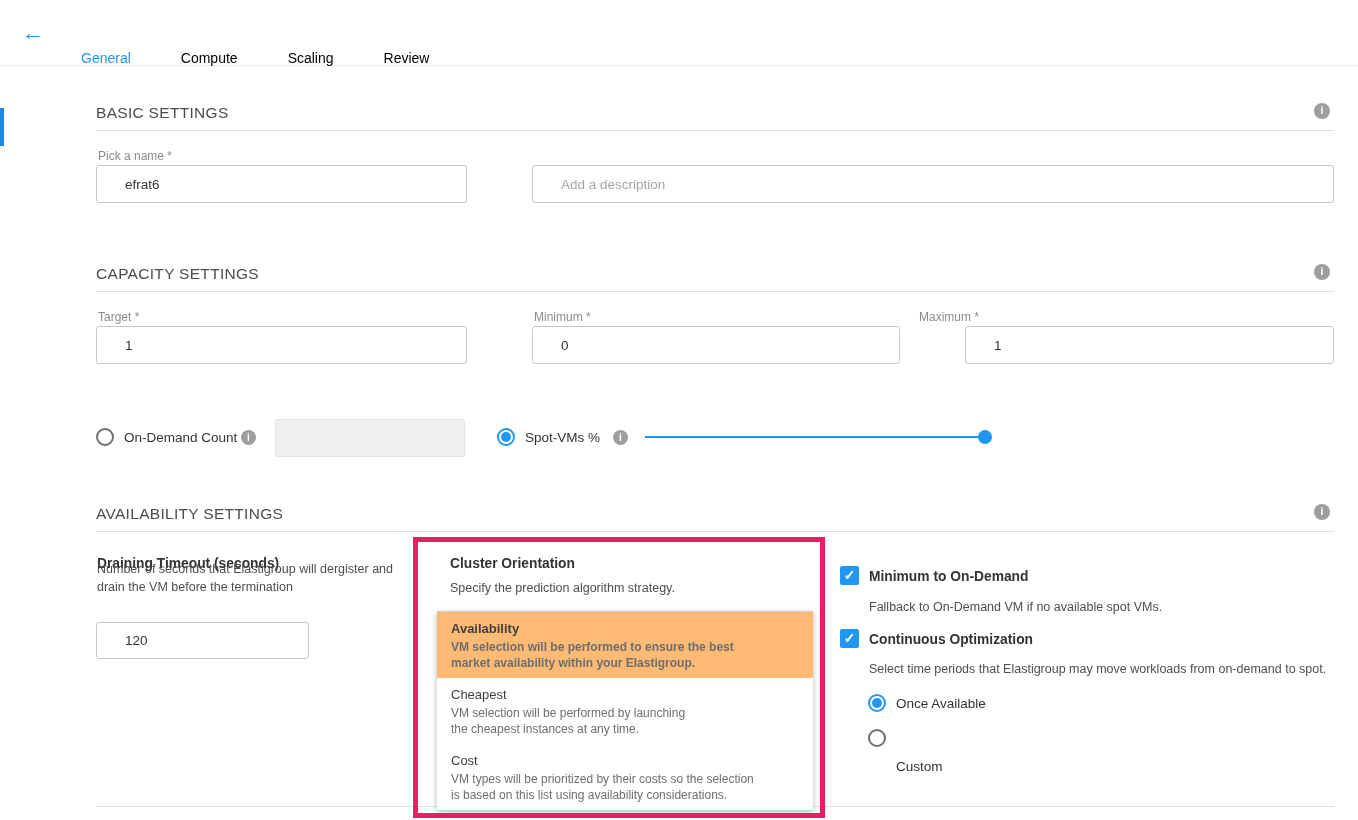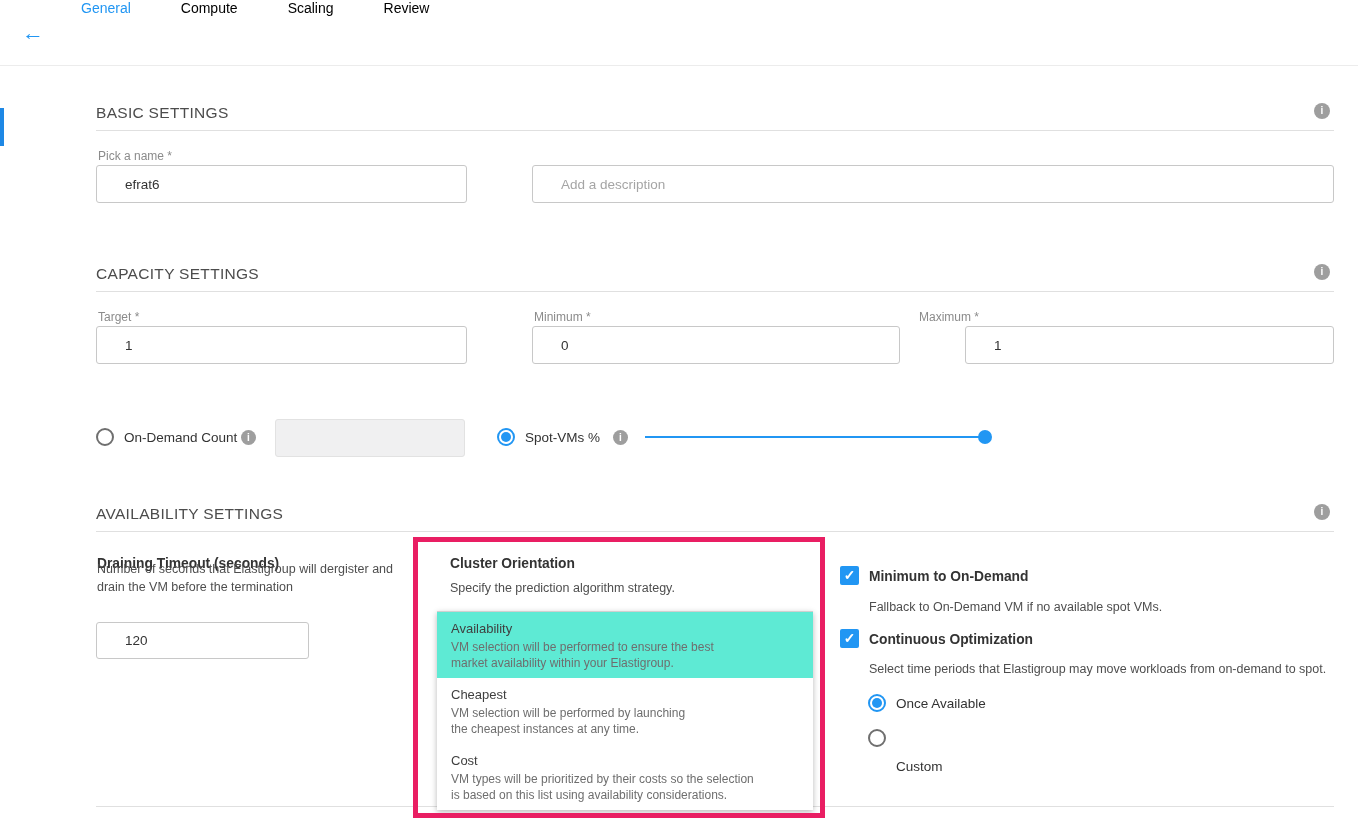--- a/index.html
+++ b/index.html
@@ -4,21 +4,21 @@
 <style>
   * { margin:0; padding:0; box-sizing:border-box; }
   html,body { background:#ffffff; }
   body { font-family:"Liberation Sans", sans-serif; color:#333; }
   .page { position:relative; width:1358px; height:820px; background:#fff; overflow:hidden; }
 
   
   .topbar { position:absolute; left:0; top:0; width:1358px; height:66px; background:#fff; border-bottom:1px solid #ececec; }
   .back-btn { position:absolute; left:16px; top:16px; width:34px; height:34px; background:transparent; border:none; cursor:pointer; }
   .back-arrow { color:#2196f3; font-size:22px; line-height:34px; }
-  .tabs { position:absolute; left:81px; top:0; height:66px; display:flex; align-items:flex-start; gap:50px; }
+  .tabs { position:absolute; left:81px; top:0; height:66px; display:flex; align-items:flex-end; gap:50px; }
   .tab { font-size:14px; color:#000000; cursor:pointer; }
   .tab.active { color:#2196f3; }
 
   .left-scroll-indicator { position:absolute; left:0; top:108px; width:4px; height:38px; background:#1e88e5; }
 
   .sec-title { position:absolute; font-size:15.5px; font-weight:400; color:#4c4c4c; letter-spacing:.3px; }
   .hr { position:absolute; width:1238px; height:1px; background:#e0e0e0; }
   .info-icon { position:absolute; width:16px; height:16px; border-radius:50%; background:#9e9e9e; color:#fff;
                font-size:10px; font-weight:700; text-align:center; line-height:16px; cursor:pointer; font-style:normal; }
 
@@ -42,21 +42,21 @@
 
   .bold-label { position:absolute; font-size:13.8px; font-weight:700; color:#333; }
   .field-desc { position:absolute; font-size:12.5px; color:#4e4e4e; line-height:1.45; white-space:pre-line; }
 
   .pink-highlight { position:absolute; left:413px; top:537px; width:412px; height:281px;
                     border:5px solid #e91e63; z-index:10; pointer-events:none; }
 
   .dropdown-panel { position:absolute; left:437px; top:611px; width:376px; background:#fff;
                     border-top:1px solid #cfcfcf; box-shadow:0 2px 6px rgba(0,0,0,.28); z-index:3; }
   .option { padding:8px 14px 7px; cursor:pointer; }
-  .option.highlighted { background:#5eead4; }
+  .option.highlighted { background:#fdba74;font-weight:bold; }
   .option-name { font-size:13px; line-height:17px; color:#3f3f3f; }
   .option-desc { font-size:12px; line-height:16px; margin-top:2px; color:#6e6e6e; white-space:pre-line; }
 </style>
 </head>
 <body>
 
 <div class="page">
 
   <header class="topbar">
     <button class="back-btn">

